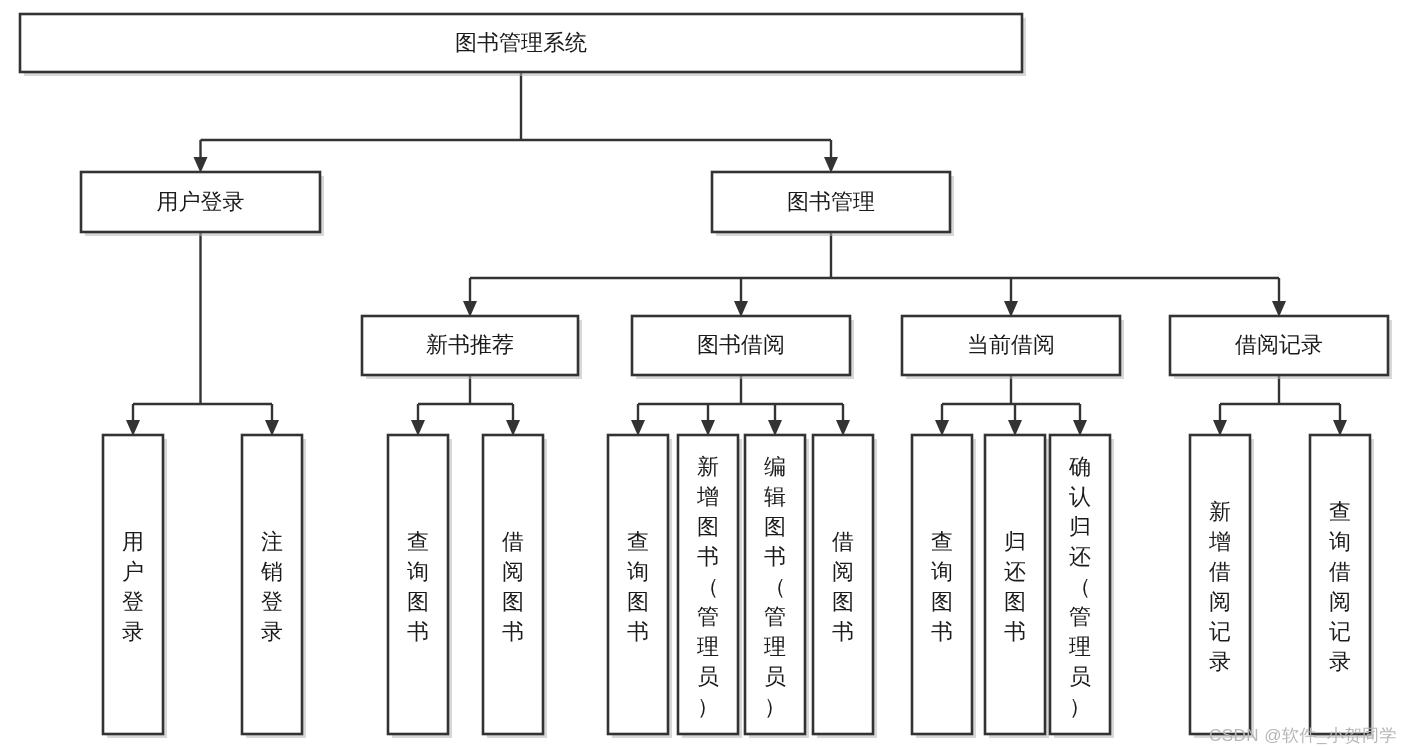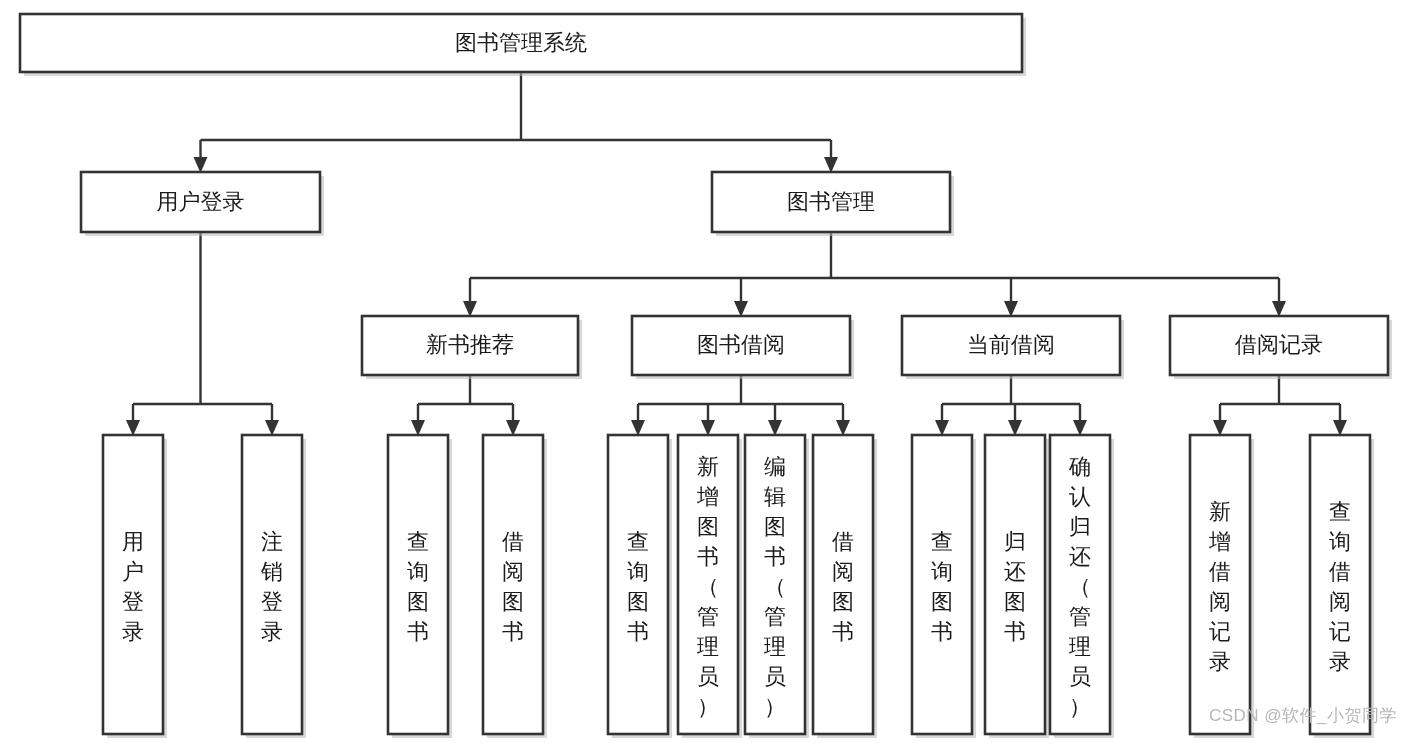--- a/index.html
+++ b/index.html
@@ -56,21 +56,21 @@
   }
   .node-label-v {
     font-family: "Liberation Sans", "DejaVu Sans", sans-serif;
     font-size: 22px;
     fill: #1a1a1a;
     text-anchor: middle;
   }
   .watermark-text {
     position: absolute;
     right: 8px;
-    bottom: 20px;
+    bottom: 0;
     font-family: "Liberation Sans", "DejaVu Sans", sans-serif;
     font-size: 17px;
     color: #b6b6b6;
     white-space: nowrap;
     letter-spacing: 0.5px;
     user-select: none;
   }
 </style>
 </head>
 <body>

